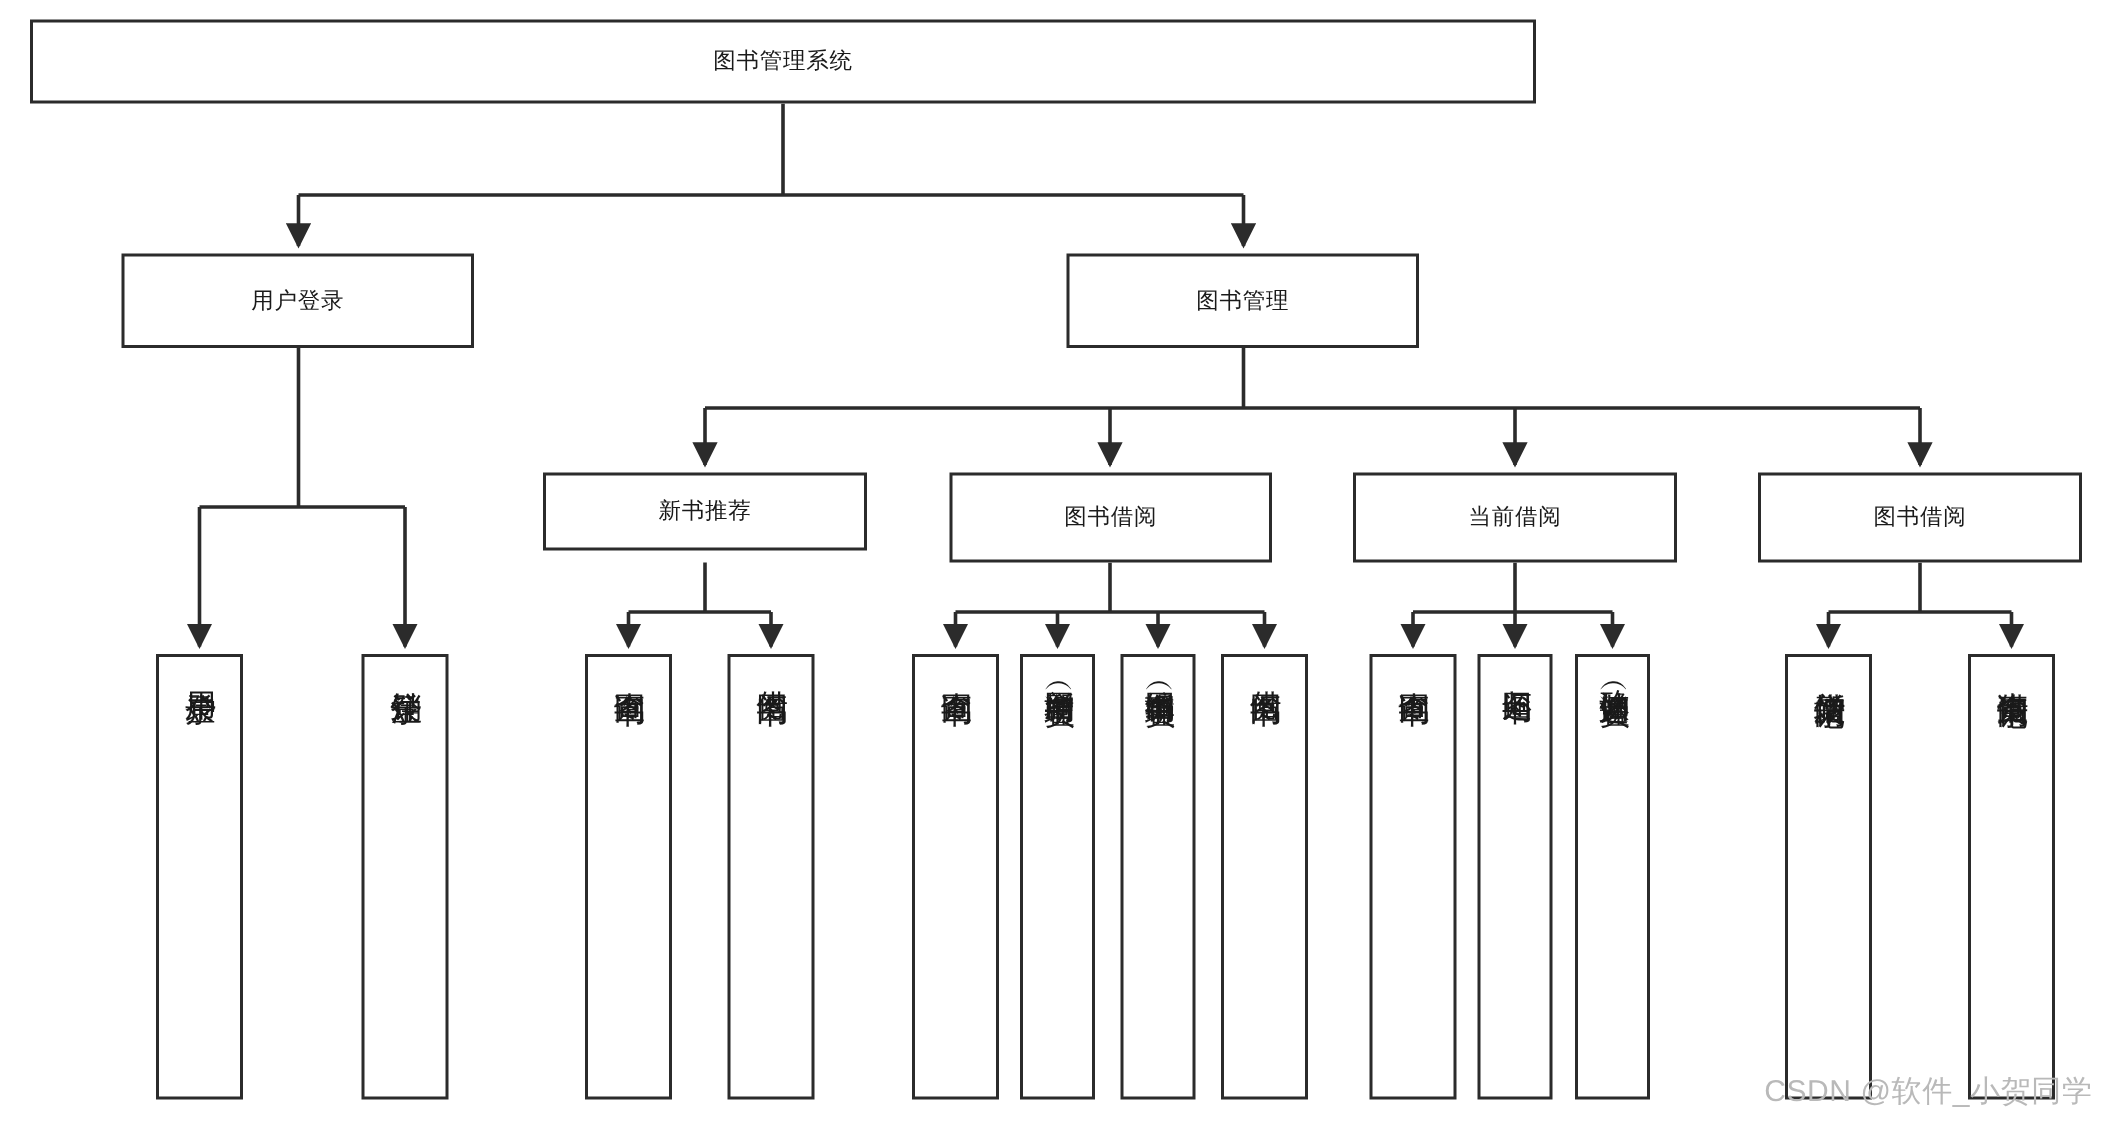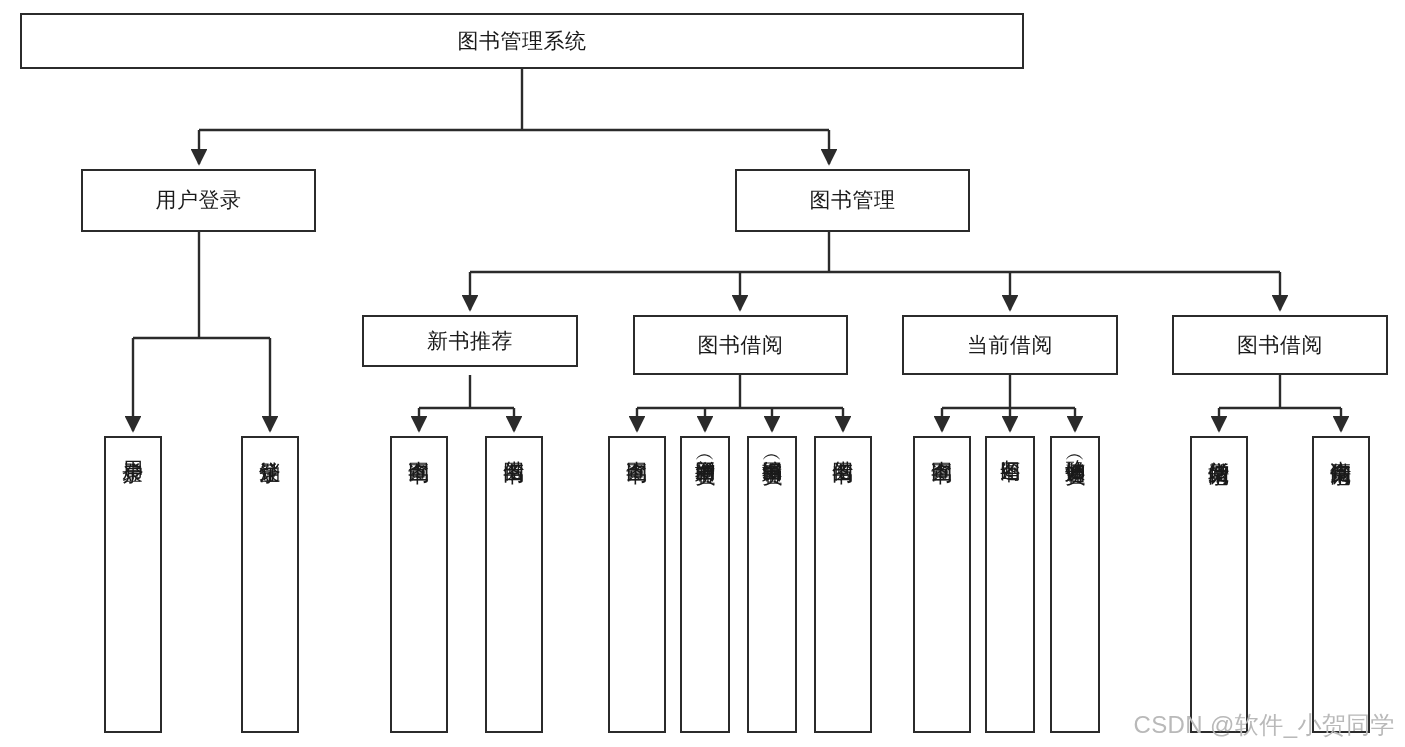--- a/index.html
+++ b/index.html
@@ -31,21 +31,21 @@
     position: absolute;
     box-sizing: border-box;
     background: #ffffff;
     border: 2px solid #2b2b2b;
     display: flex;
     align-items: center;
     justify-content: center;
     z-index: 2;
   }
   .node .label {
-    font-size: 21px;
+    font-size: 15px;
     line-height: 1.15;
     color: #1a1a1a;
     letter-spacing: 0.5px;
     white-space: nowrap;
     text-align: center;
   }
   
   .leaf {
     align-items: flex-start;
     justify-content: center;
@@ -60,21 +60,21 @@
     white-space: nowrap;
   }
   .leaf.narrow .label {
     font-size: 20px;
     line-height: 1.28;
   }
   #watermark {
     position: absolute;
     right: 10px;
     bottom: 6px;
-    font-size: 24px;
+    font-size: 20px;
     color: #b9b9b9;
     letter-spacing: 0.4px;
     white-space: nowrap;
     z-index: 5;
     font-family: "Liberation Sans", "DejaVu Sans", sans-serif;
   }
 </style>
 </head>
 <body>
 
@@ -130,21 +130,21 @@
     </g>
   </svg>
 
   <div class="node" id="node-root" style="left: 20px; top: 13px; width: 1004px; height: 56px;">
     <span class="label">图书管理系统</span>
   </div>
 
   <div class="node" id="node-l2-0" style="left: 81px; top: 169px; width: 235px; height: 63px;">
     <span class="label">用户登录</span>
   </div>
-  <div class="node" id="node-l2-1" style="left: 711px; top: 169px; width: 235px; height: 63px; margin-left: 24px;">
+  <div class="node" id="node-l2-1" style="left: 711px; top: 169px; width: 235px; height: 63px;">
     <span class="label">图书管理</span>
   </div>
 
   <div class="node" id="node-l3-0" style="left: 362px; top: 315px; width: 216px; height: 52px;">
     <span class="label">新书推荐</span>
   </div>
   <div class="node" id="node-l3-2" style="left: 902px; top: 315px; width: 216px; height: 60px;">
     <span class="label">当前借阅</span>
   </div>
   <div class="node" id="node-l3-1" style="left: 633px; top: 315px; width: 215px; height: 60px;">

